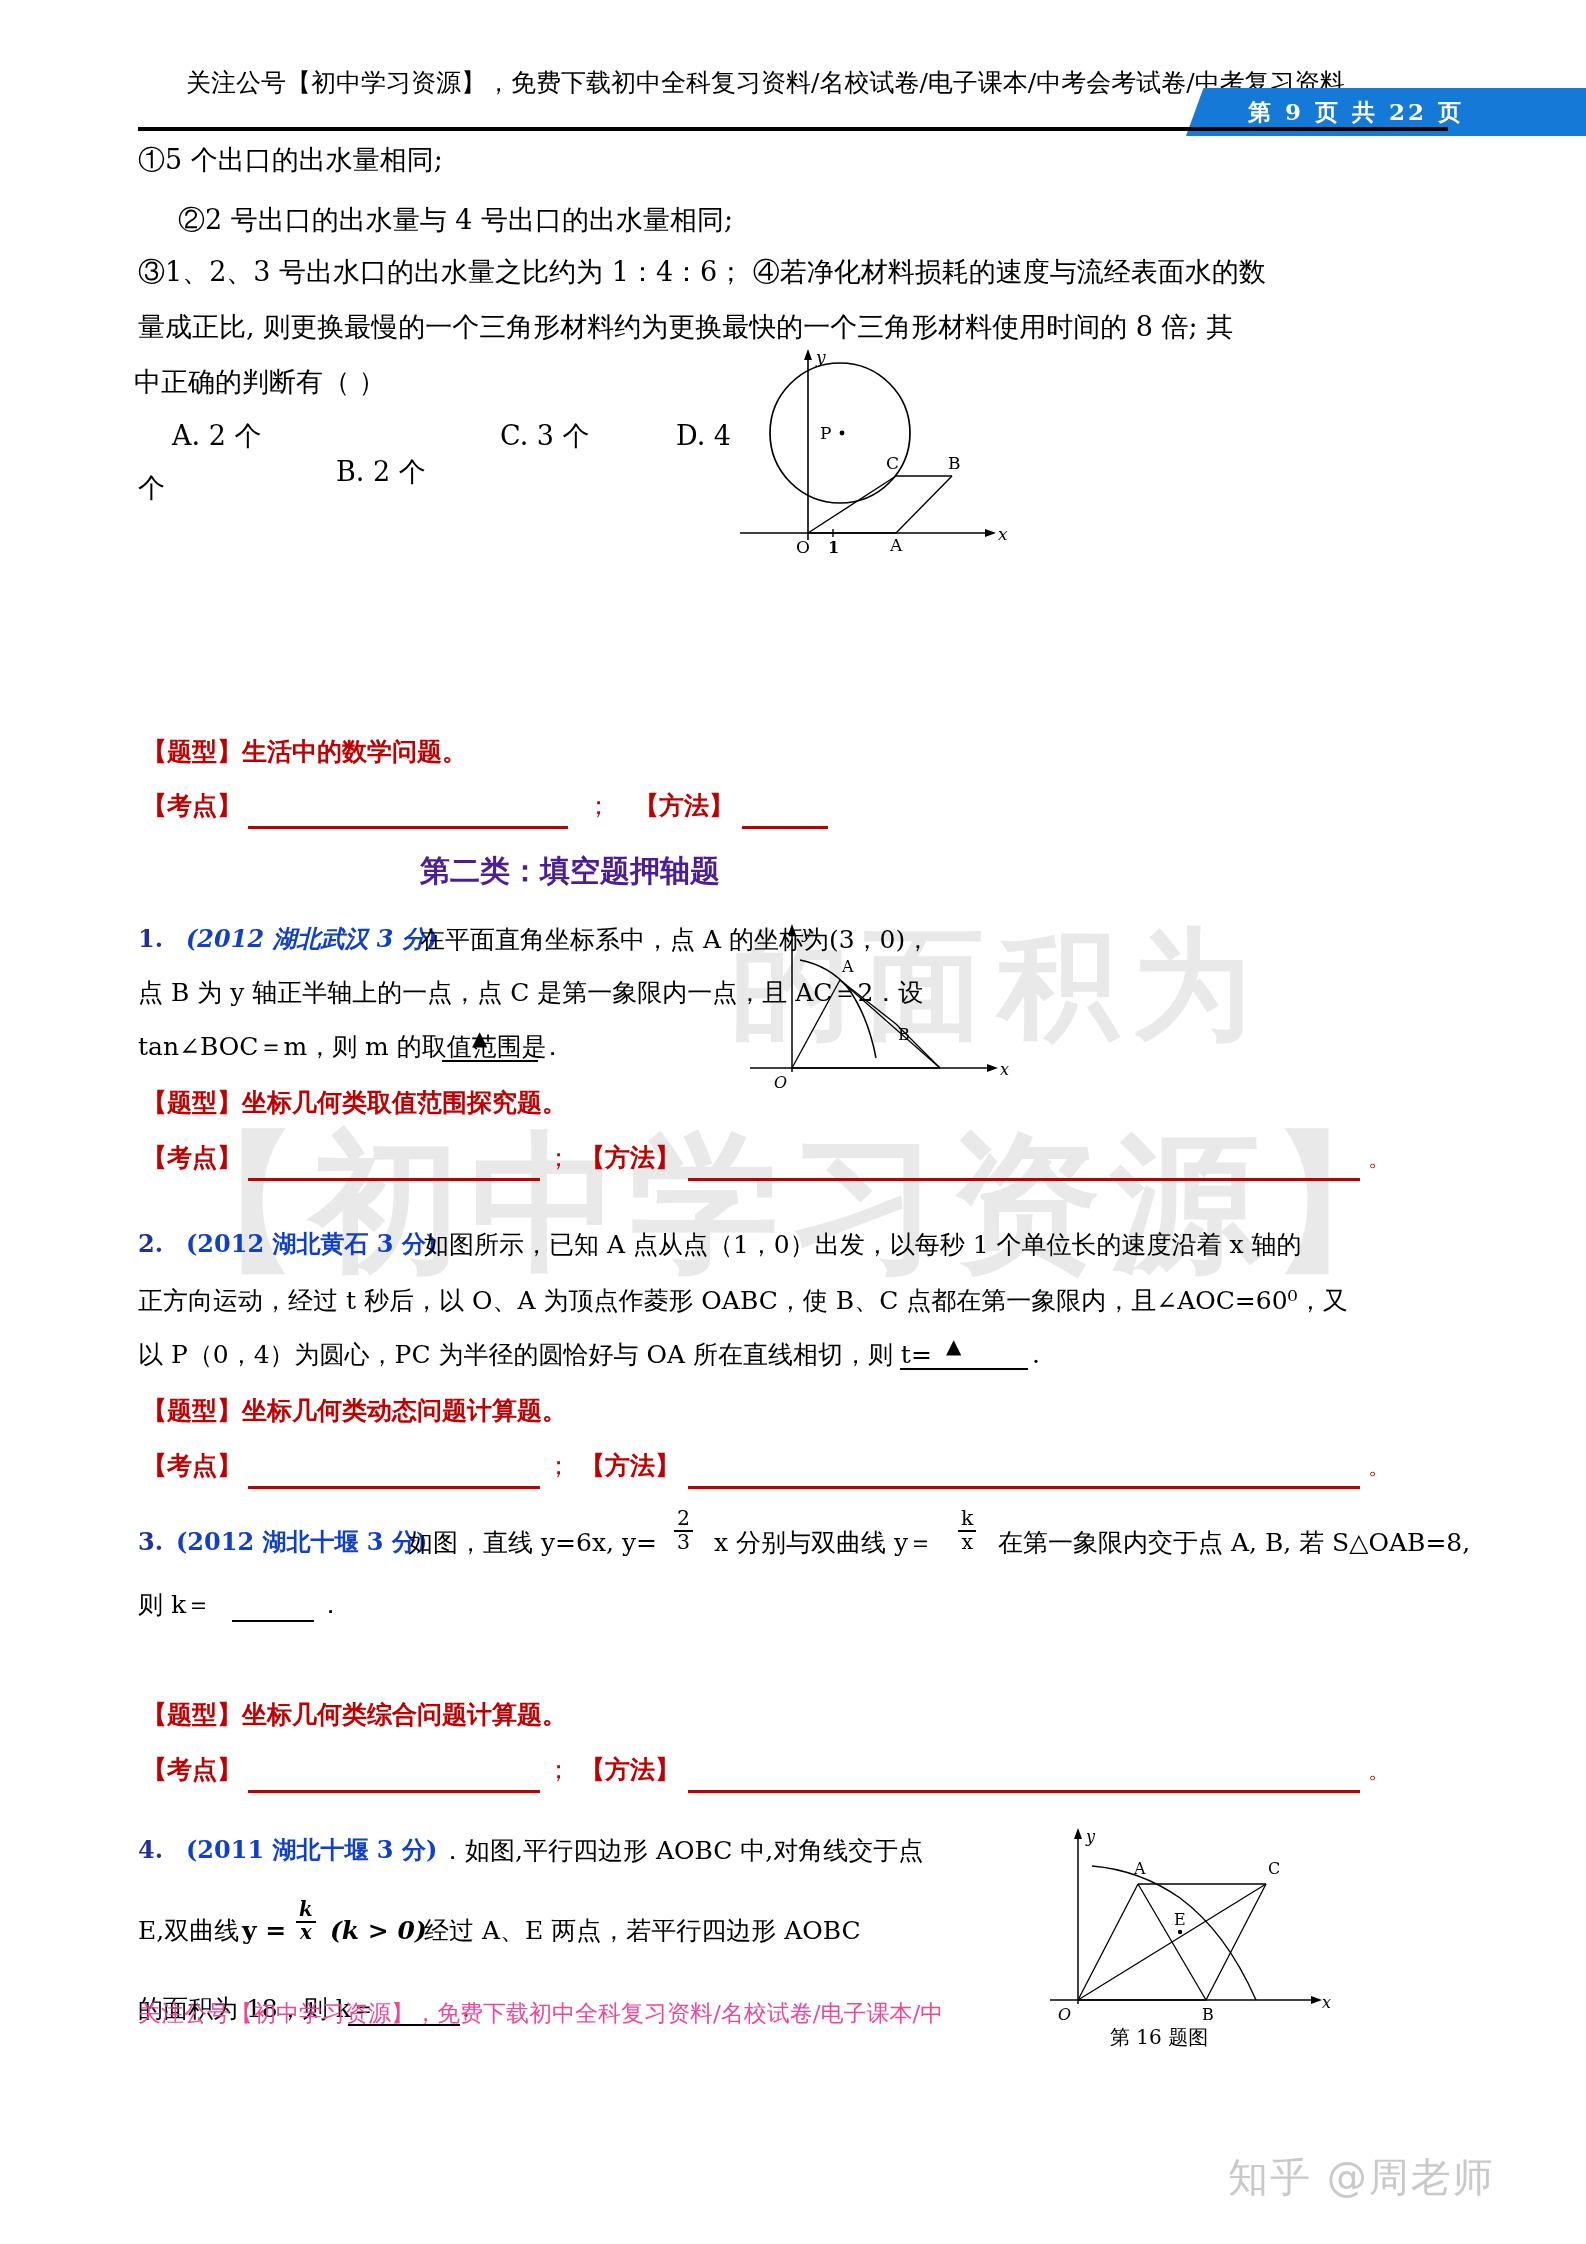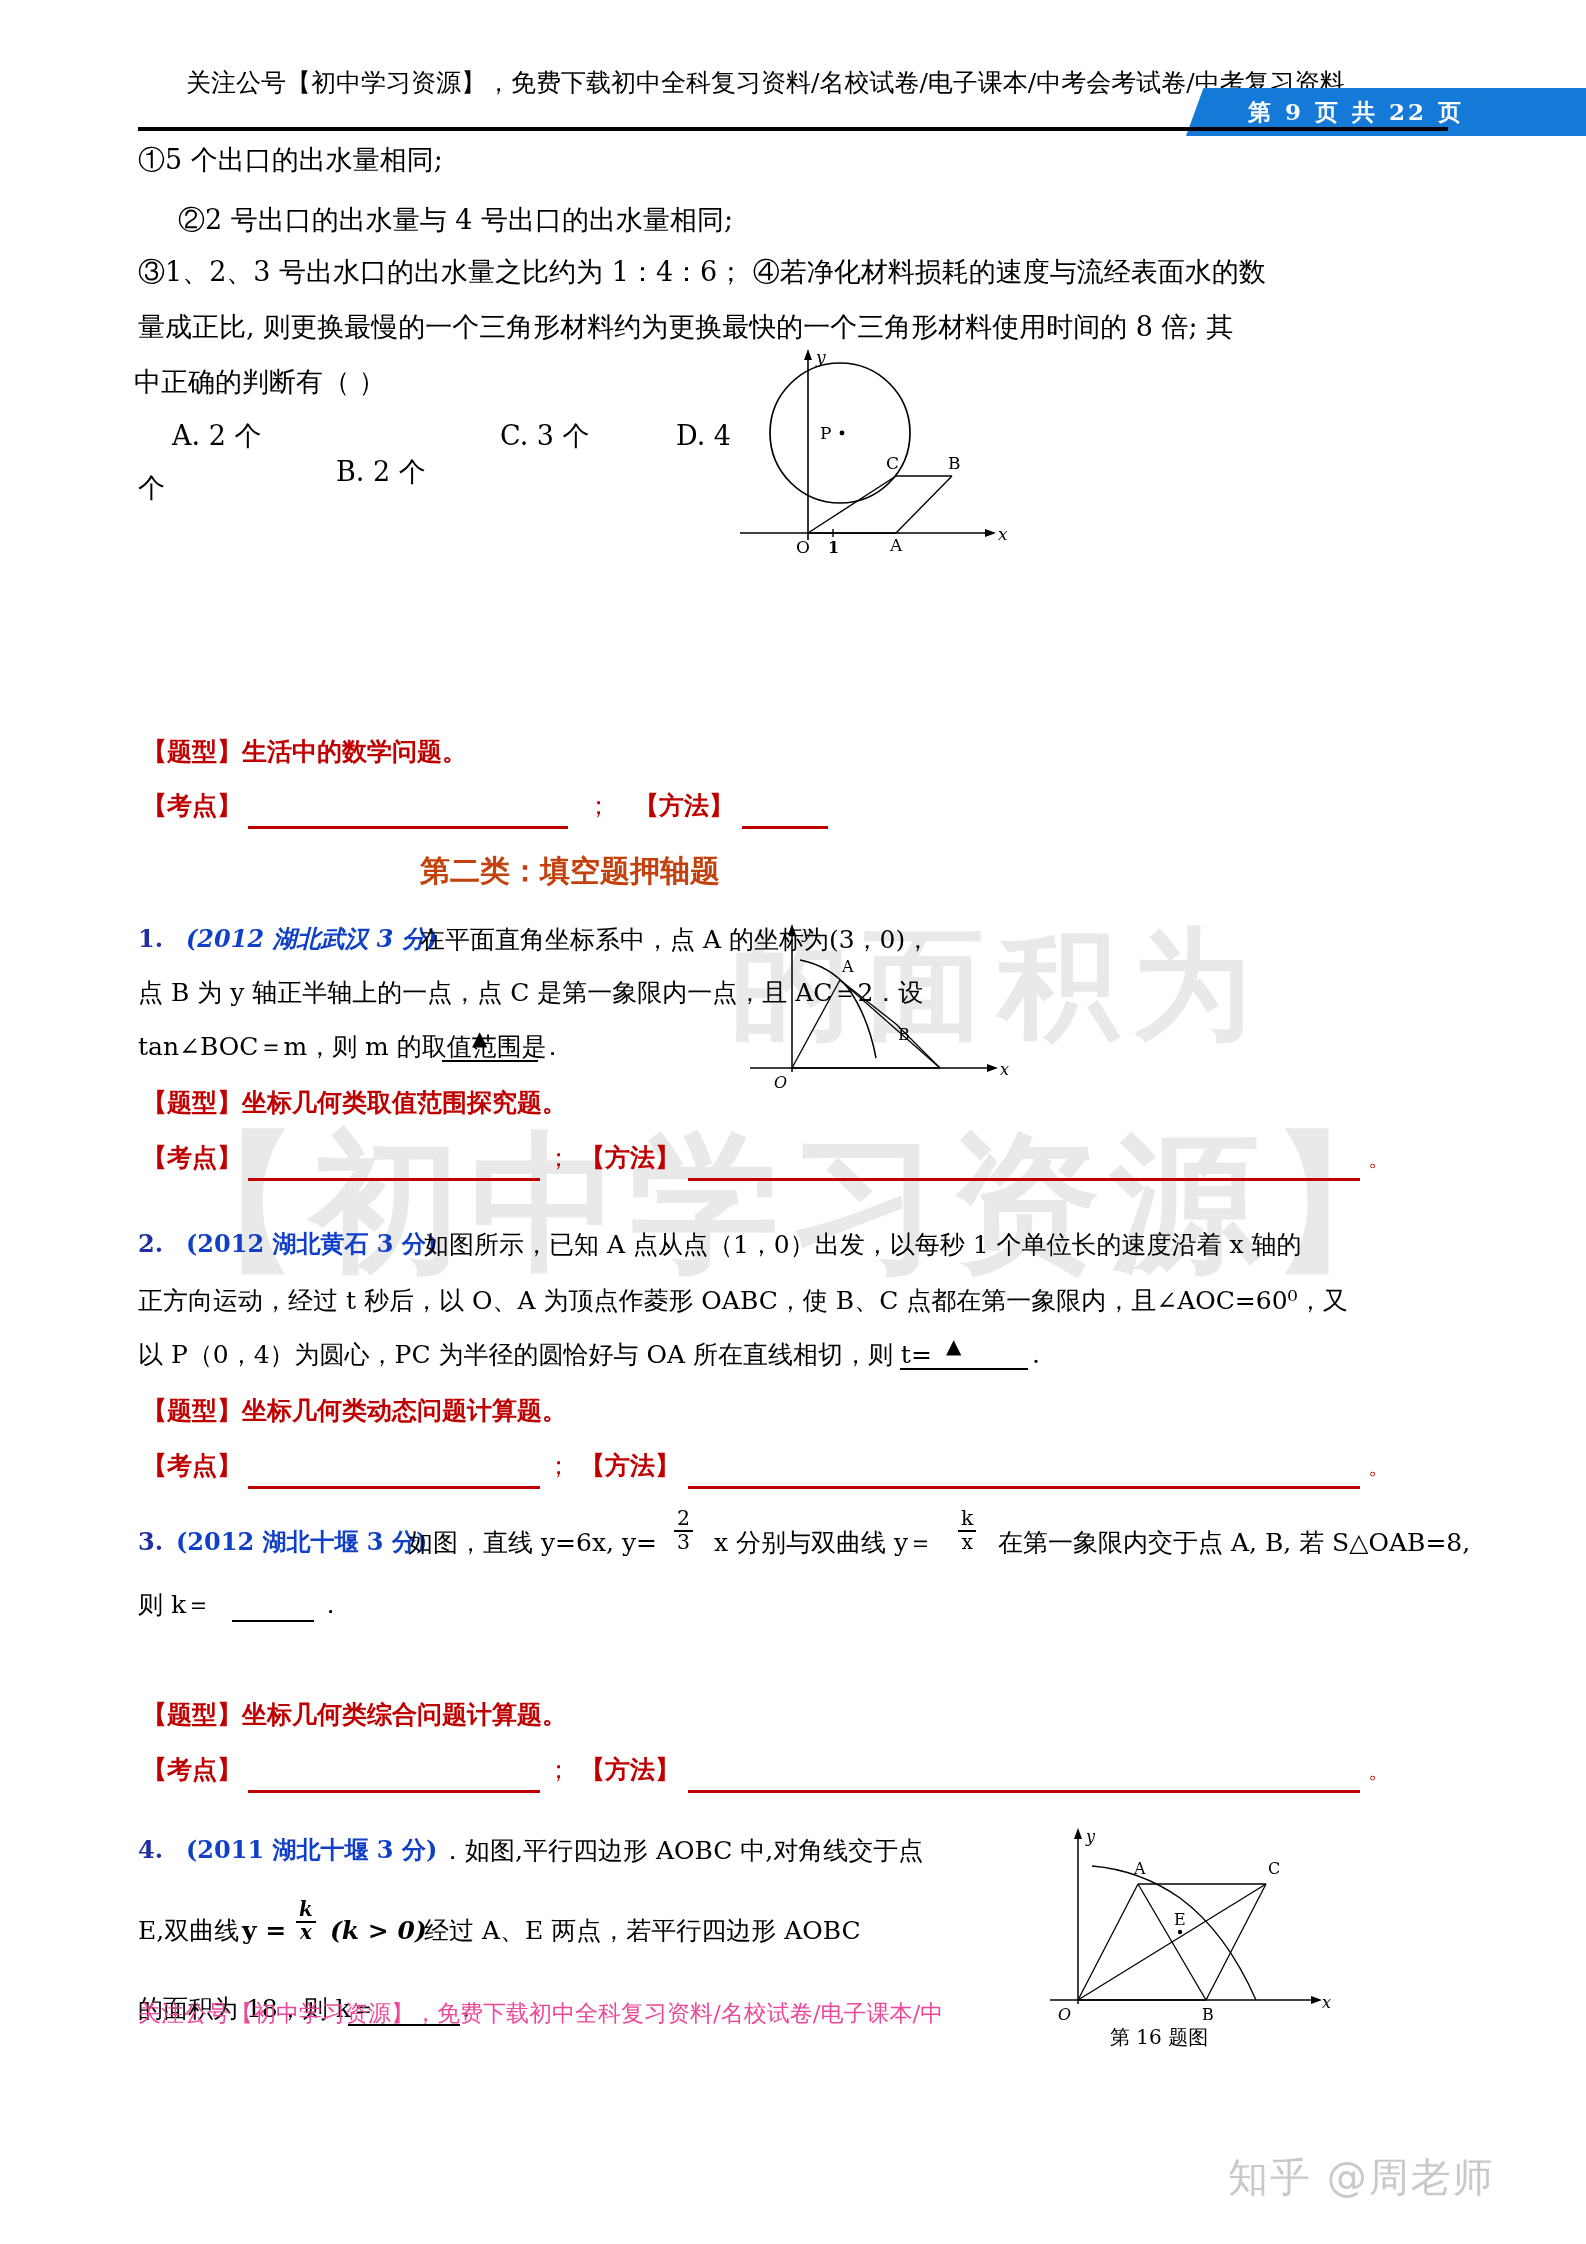--- a/index.html
+++ b/index.html
@@ -63,21 +63,21 @@
     position:absolute;
     font-family:"DejaVu Serif", serif;
     font-size:26px;
     color:#000;
     white-space:nowrap;
     line-height:1.0;
   }
   .red  { color:#c00000; }
   .blue { color:#1f2fa0; font-weight:bold; }
   .blue2{ color:#1040c8; font-weight:bold; }
-  .green{ color:#c2410c; font-weight:bold; }
+  .green{ color:#4c1d95; font-weight:bold; }
   .bold { font-weight:bold; }
 
   
   .rline { position:absolute; height:3px; background:#c00000; }
   .kline { position:absolute; height:2px; background:#000; }
 
   
   .fig { position:absolute; }
   .fig svg { display:block; }
 

